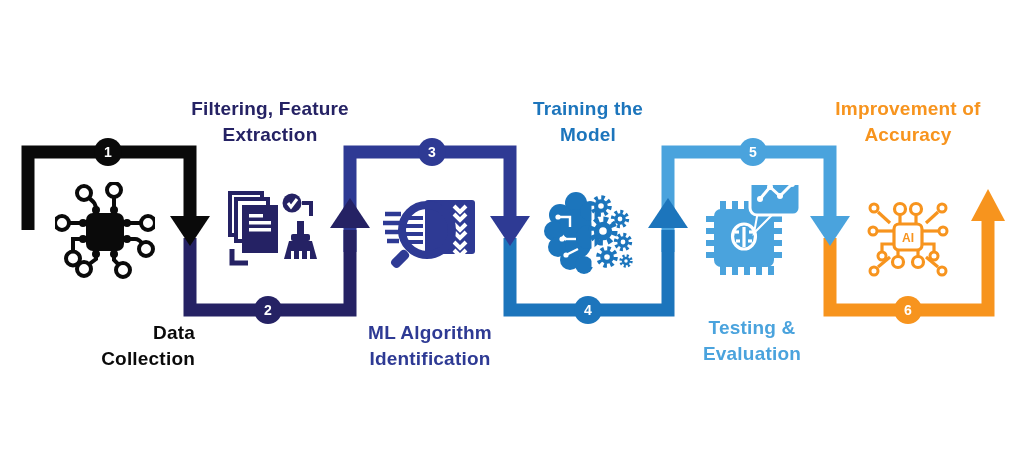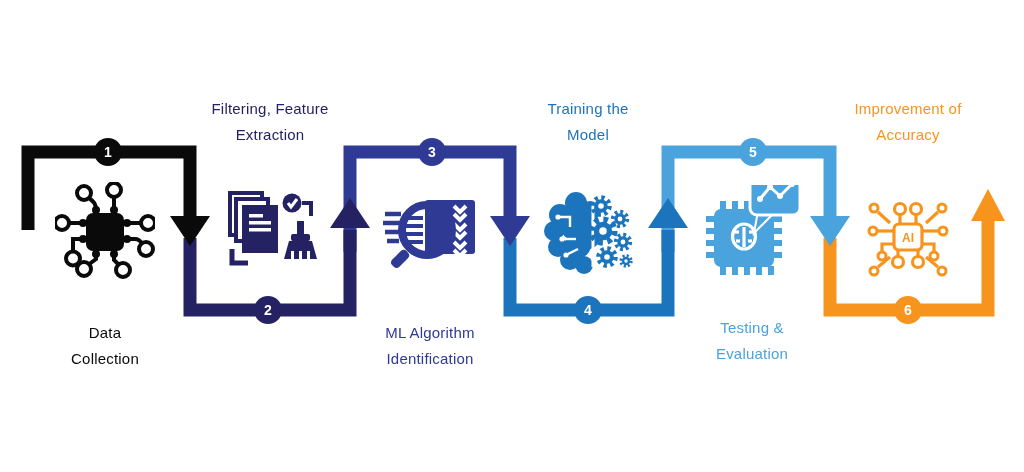--- a/index.html
+++ b/index.html
@@ -6,28 +6,28 @@
   body{
     width:1024px;height:472px;
     background:#ffffff;
     font-family:"Liberation Sans","DejaVu Sans",sans-serif;
     position:relative;overflow:hidden;
   }
   .stage{position:absolute;left:0;top:0;width:1024px;height:472px;}
   .flow-svg{position:absolute;left:0;top:0;}
   .step-label{
     position:absolute;
-    font-weight:400;
-    font-size:15px;
+    font-weight:700;
+    font-size:19px;
     line-height:26px;
     text-align:center;
     white-space:pre-line;
     letter-spacing:.2px;
   }
-  .lbl-1{left:15px;top:320px;width:180px;color:#0a0a0a;}
+  .lbl-1{left:15px;top:320px;width:180px;color:#0a0a0a;text-align:right;}
   .lbl-2{left:150px;top:96px;width:240px;color:#252264;}
   .lbl-3{left:310px;top:320px;width:240px;color:#2e3a94;text-align:center;}
   .lbl-4{left:468px;top:96px;width:240px;color:#1c75bc;}
   .lbl-5{left:632px;top:315px;width:240px;color:#4aa3dd;}
   .lbl-6{left:788px;top:96px;width:240px;color:#f7941e;}
   .icon{position:absolute;width:100px;height:100px;}
   .ic-1{left:55px;top:182px;}
   .ic-2{left:218px;top:183px;}
   .ic-3{left:381px;top:182px;}
   .ic-4{left:540px;top:183px;}

